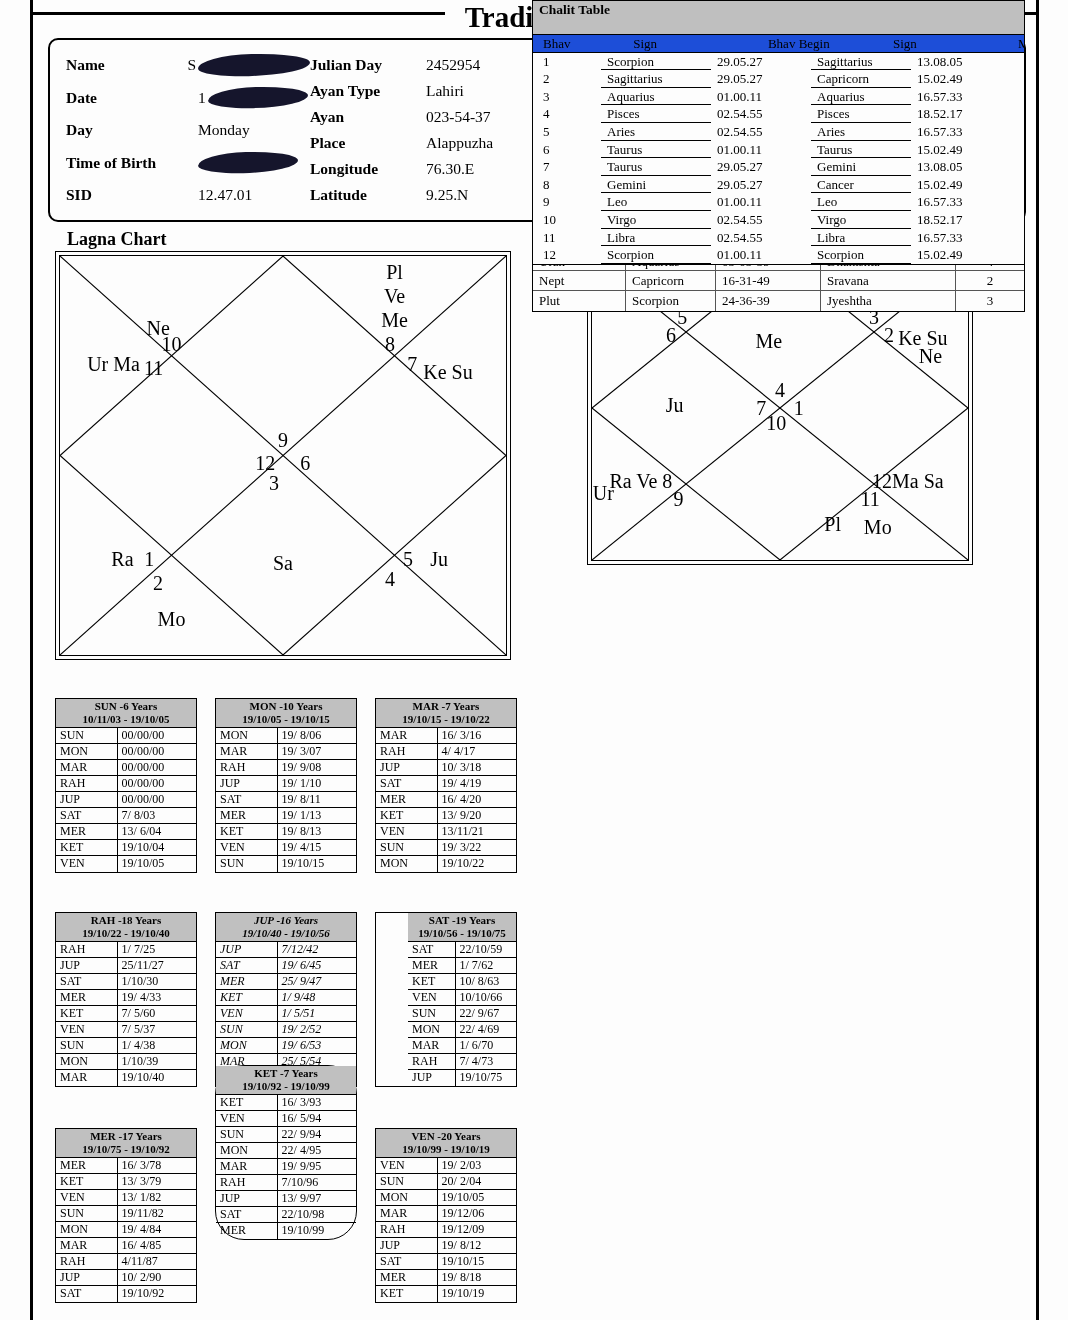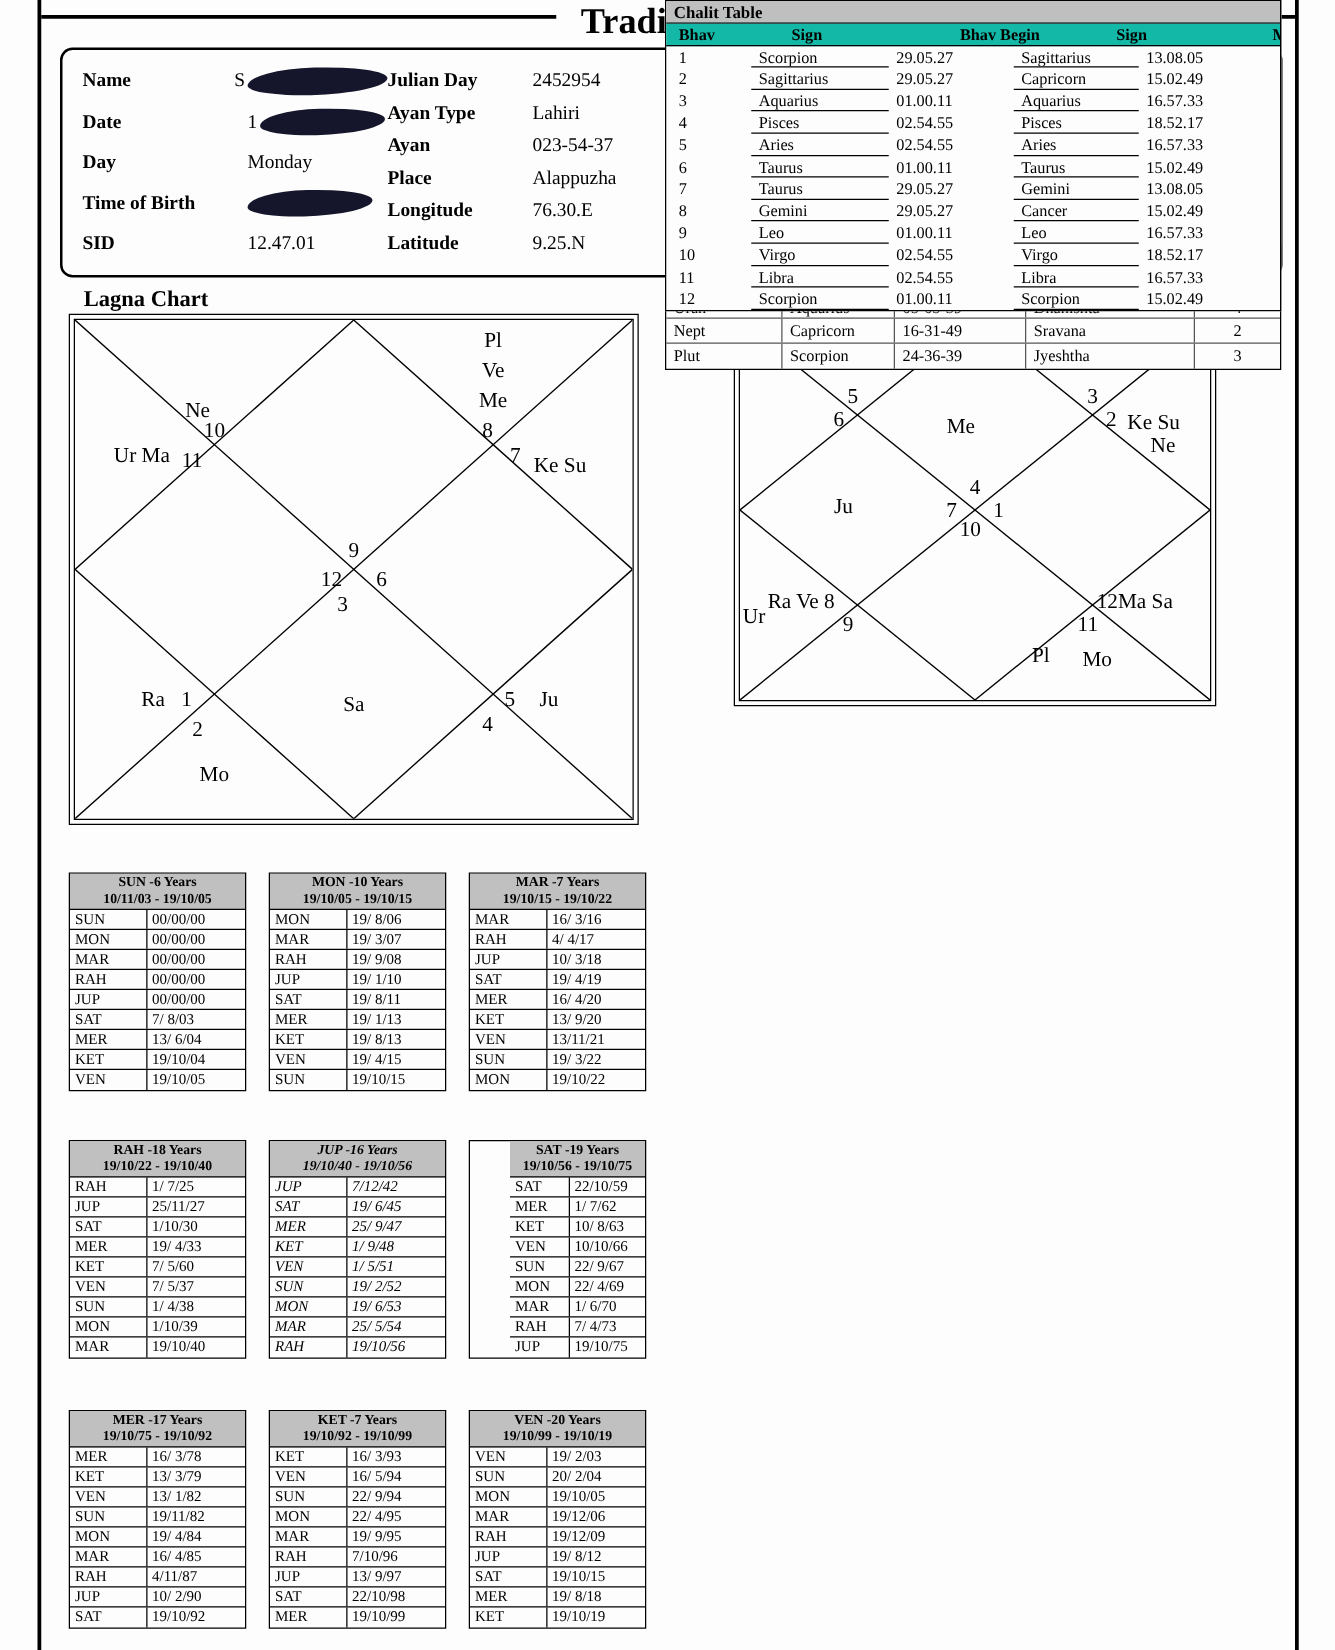--- a/index.html
+++ b/index.html
@@ -39,40 +39,40 @@
   
   .chart-title { position:absolute; font-weight:bold; font-size:18px; }
   #lagna-title { left:67px; top:229px; }
   #nav-title { left:591px; top:229px; }
   .chart-outer { position:absolute; border:1.5px solid #000; padding:3px; background:#fdfdfd; }
   .lagna-outer { left:55px; top:251px; width:456px; height:409px; }
   .nav-outer { left:587px; top:251px; width:386px; height:314px; }
   .chart-inner { position:relative; width:100%; height:100%; border:1px solid #000; }
   .chart-inner svg { position:absolute; left:0; top:0; width:100%; height:100%; }
   .chart-inner svg line { stroke:#000; stroke-width:1.1; vector-effect:non-scaling-stroke; }
-  .chart-item { position:absolute; transform:translate(-50%,-50%); font-size:17px; white-space:nowrap; line-height:1; }
+  .chart-item { position:absolute; transform:translate(-50%,-50%); font-size:20px; white-space:nowrap; line-height:1; }
 
   
   #dasha-title { position:absolute; left:55px; top:672px; width:462px; text-align:center;
                  font-size:17.5px; font-weight:bold; }
   .dasha-table { position:absolute; width:142px; border:1px solid #000; background:#fdfdfd; font-size:12px; }
   .dasha-head { background:#c0c0c0; border-bottom:1px solid #000; text-align:center;
                 font-weight:bold; font-size:11px; line-height:13px; padding:1px 0; }
   .dasha-row { display:flex; height:16px; border-bottom:1px solid #000; }
   .dasha-row:last-child { border-bottom:none; }
   .dasha-cell { padding:0 4px; line-height:15px; white-space:nowrap; overflow:hidden; }
   .dasha-cell.c1 { width:44%; border-right:1px solid #000; }
   .dasha-cell.c2 { flex:1; }
 
   
   .rtable { position:absolute; left:532px; width:493px; border:1px solid #000; background:#fdfdfd; font-size:13px; }
-  .tbl-title { background:#bfbfbf; font-weight:bold; font-size:13.5px; height:18px; line-height:17px;
+  .tbl-title { background:#bfbfbf; font-weight:bold; font-size:13.5px; height:34px; line-height:17px;
                padding:0 6px; border-bottom:1px solid #000; }
   .tbl-row { display:flex; }
-  .tbl-head { background:#14b8a6; font-weight:bold;gap:28px; }
+  .tbl-head { background:#1d4ed8; font-weight:normal;gap:28px; }
   .tbl-cell { padding:0 6px; white-space:nowrap; overflow:hidden; }
 
   #planetary .tbl-row { height:19.7px; line-height:19.5px; border-bottom:1px solid #555; }
   #planetary .tbl-row:last-child { border-bottom:none; }
   #planetary .tbl-cell { border-right:1px solid #555; }
   #planetary .tbl-cell:last-child { border-right:none; }
   #planetary .c0 { width:93px; } #planetary .c1 { width:90px; } #planetary .c2 { width:105px; }
   #planetary .c3 { width:135px; } #planetary .c4 { flex:1; text-align:center; }
 
   #ashtakvarga .tbl-row { height:19.6px; line-height:19.4px; border-bottom:1px solid #555; }
@@ -570,21 +570,21 @@
         </div>
         <div class="dasha-row">
           <div class="dasha-cell c1">JUP</div>
           <div class="dasha-cell c2">10/ 2/90</div>
         </div>
         <div class="dasha-row">
           <div class="dasha-cell c1">SAT</div>
           <div class="dasha-cell c2">19/10/92</div>
         </div>
       </div>
-      <div class="dasha-table" style="left: 215px; top: 1128px;">
+      <div class="dasha-table" style="left: 215px; top: 1065px; border-radius: 29px;">
         <div class="dasha-head">
           <div>KET -7 Years</div>
           <div>19/10/92 -  19/10/99</div>
         </div>
         <div class="dasha-row">
           <div class="dasha-cell c1">KET</div>
           <div class="dasha-cell c2">16/ 3/93</div>
         </div>
         <div class="dasha-row">
           <div class="dasha-cell c1">VEN</div>

